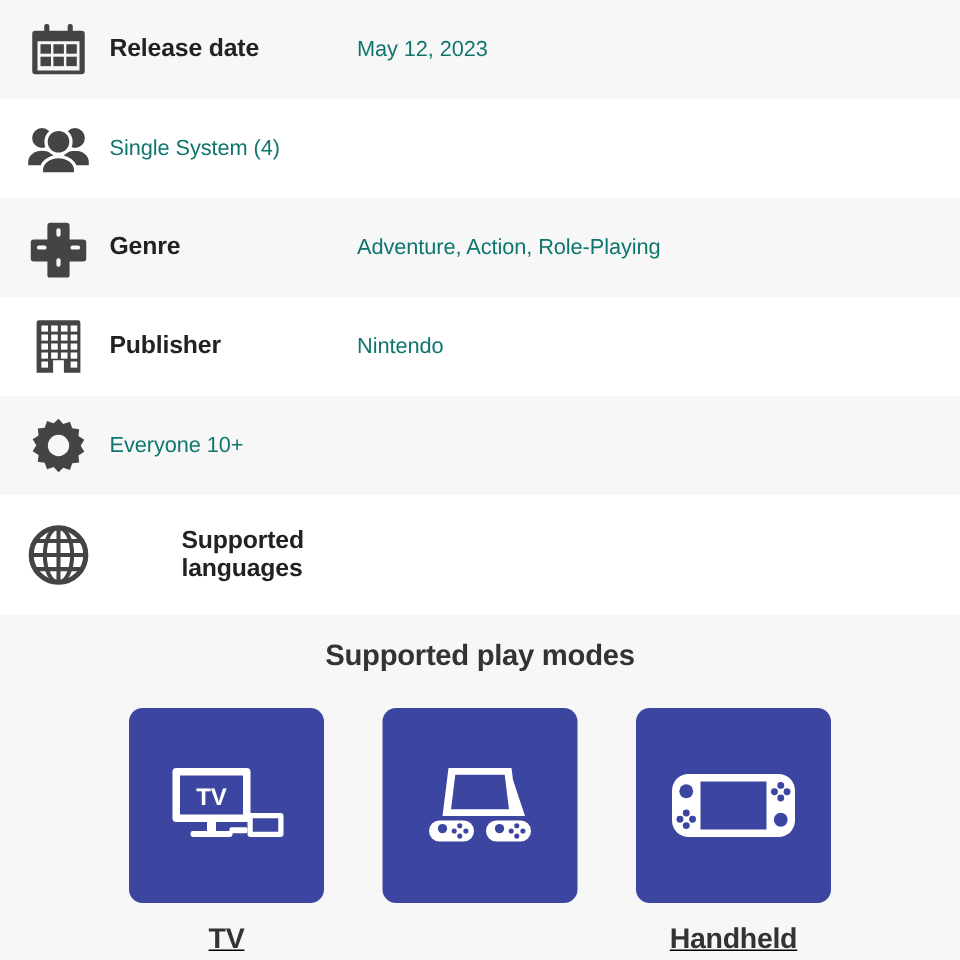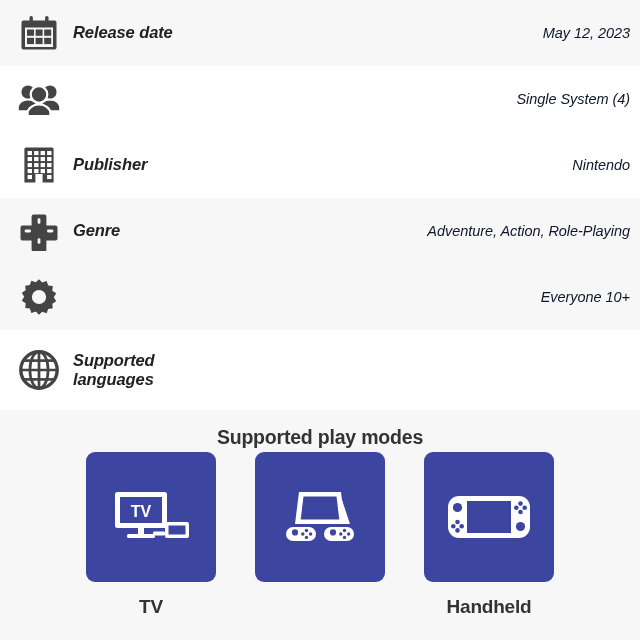--- a/index.html
+++ b/index.html
@@ -12,21 +12,20 @@
   .page { width: 640px; height: 640px; display: flex; flex-direction: column; }
 
   
   .spec-table { width: 640px; }
   .spec-row {
     display: flex;
     align-items: center;
     width: 640px;
     min-height: 66px;
     background: #ffffff;
-    font-style: italic;
   }
   .spec-row.alt { background: #f7f7f7; }
 
   .row-icon {
     width: 73px;
     min-width: 73px;
     display: flex;
     align-items: center;
     justify-content: center;
     padding-left: 4px;
@@ -38,56 +37,56 @@
     min-width: 165px;
     font-size: 16.5px;
     font-weight: bold;
     color: #222222;
     line-height: 1.18;
     letter-spacing: -0.1px;
   }
   .row-value {
     flex: 1;
     font-size: 14.5px;
-    color: #0f172a;
+    color: #0f766e;
     line-height: 1.42;
     padding-right: 10px;
     letter-spacing: -0.05px;
-    text-align: right;
-  }
-
-  .row-languages { min-height: 80px; align-items: center; }
+  }
+
+  .row-languages { min-height: 80px; align-items: center; gap: 48px; }
   .row-languages .row-value { padding-right: 8px; }
 
   
   .play-modes {
     flex: 1;
     background: #f7f7f7;
     display: flex;
     flex-direction: column;
     align-items: center;
     padding-top: 16px;
   }
   .play-modes-title {
     font-size: 19.5px;
     font-weight: bold;
     color: #333333;
     letter-spacing: -0.2px;
-    margin-bottom: 3px;
+    margin-bottom: 23px;
   }
   .mode-cards {
     display: flex;
     gap: 37px;
     align-items: flex-start;
   }
   .mode-item {
     width: 132px;
     display: flex;
     flex-direction: column;
     align-items: center;
+    text-decoration: underline;
   }
   .mode-card {
     width: 130px;
     height: 130px;
     background: #3c46a0;
     border-radius: 9px;
     display: flex;
     align-items: center;
     justify-content: center;
   }
@@ -133,20 +132,36 @@
         <svg width="42" height="40" viewBox="0 0 42 40" fill="#444444">
           <circle cx="10" cy="13" r="6.6"></circle>
           <path d="M10 21.5c-5.1 0-9.2 3.2-9.2 7.3v2.4h18.4v-2.4c0-4.1-4.1-7.3-9.2-7.3z"></path>
           <circle cx="32" cy="13" r="6.6"></circle>
           <path d="M32 21.5c-5.1 0-9.2 3.2-9.2 7.3v2.4h18.4v-2.4c0-4.1-4.1-7.3-9.2-7.3z"></path>
           <circle cx="21" cy="15.5" r="8.3" stroke="#ffffff" stroke-width="2.2"></circle>
           <path d="M21 25.4c-6.3 0-11.4 4-11.4 9v2.6h22.8v-2.6c0-5-5.1-9-11.4-9z" stroke="#ffffff" stroke-width="2.2"></path>
         </svg>
       </div>
       <div class="row-value">Single System (4)</div>
+    </div>
+
+    <div class="spec-row alt">
+      <div class="row-icon">
+        <svg width="40" height="40" viewBox="0 0 40 40" fill="#444444">
+          <path d="M14.6 3.5h10.8a2 2 0 0 1 2 2v9.1h9.1a2 2 0 0 1 2 2v10.8a2 2 0 0 1-2 2h-9.1v9.1a2 2 0 0 1-2 2H14.6a2 2 0 0 1-2-2v-9.1H3.5a2 2 0 0 1-2-2V16.6a2 2 0 0 1 2-2h9.1V5.5a2 2 0 0 1 2-2z"></path>
+          <g fill="#f7f7f7">
+            <rect x="18.6" y="7.2" width="2.8" height="5.6" rx="1.3"></rect>
+            <rect x="18.6" y="27.2" width="2.8" height="5.6" rx="1.3"></rect>
+            <rect x="5.6" y="18.6" width="6.4" height="2.8" rx="1.3"></rect>
+            <rect x="28" y="18.6" width="6.4" height="2.8" rx="1.3"></rect>
+          </g>
+        </svg>
+      </div>
+      <div class="row-label">Genre</div>
+      <div class="row-value">Adventure, Action, Role-Playing</div>
     </div>
 
     <div class="spec-row">
       <div class="row-icon">
         <svg width="36" height="40" viewBox="0 0 36 40" fill="#444444">
           <path d="M5 2.5h26a1.6 1.6 0 0 1 1.6 1.6v33.4H21.6v-8.4h-7.2v8.4H3.4V4.1A1.6 1.6 0 0 1 5 2.5z"></path>
           <g fill="#ffffff">
             <rect x="6.6" y="6" width="4.4" height="4.1"></rect>
               <rect x="13.1" y="6" width="4.4" height="4.1"></rect>
             <rect x="19.6" y="6" width="4.4" height="4.1"></rect>
@@ -168,36 +183,20 @@
           </g>
         </svg>
       </div>
       <div class="row-label">Publisher</div>
       <div class="row-value">Nintendo</div>
     </div>
 
     <div class="spec-row alt">
       <div class="row-icon">
         <svg width="40" height="40" viewBox="0 0 40 40" fill="#444444">
-          <path d="M14.6 3.5h10.8a2 2 0 0 1 2 2v9.1h9.1a2 2 0 0 1 2 2v10.8a2 2 0 0 1-2 2h-9.1v9.1a2 2 0 0 1-2 2H14.6a2 2 0 0 1-2-2v-9.1H3.5a2 2 0 0 1-2-2V16.6a2 2 0 0 1 2-2h9.1V5.5a2 2 0 0 1 2-2z"></path>
-          <g fill="#f7f7f7">
-            <rect x="18.6" y="7.2" width="2.8" height="5.6" rx="1.3"></rect>
-            <rect x="18.6" y="27.2" width="2.8" height="5.6" rx="1.3"></rect>
-            <rect x="5.6" y="18.6" width="6.4" height="2.8" rx="1.3"></rect>
-            <rect x="28" y="18.6" width="6.4" height="2.8" rx="1.3"></rect>
-          </g>
-        </svg>
-      </div>
-      <div class="row-label">Genre</div>
-      <div class="row-value">Adventure, Action, Role-Playing</div>
-    </div>
-
-    <div class="spec-row alt">
-      <div class="row-icon">
-        <svg width="40" height="40" viewBox="0 0 40 40" fill="#444444">
           <path d="M20 2.2l3.2 3.4 4.4-1.5 1.6 4.4 4.6.6-.5 4.6 3.9 2.5-2.4 4 2.4 4-3.9 2.5.5 4.6-4.6.6-1.6 4.4-4.4-1.5L20 37.8l-3.2-3.4-4.4 1.5-1.6-4.4-4.6-.6.5-4.6-3.9-2.5 2.4-4-2.4-4 3.9-2.5-.5-4.6 4.6-.6 1.6-4.4 4.4 1.5L20 2.2z"></path>
           <circle cx="20" cy="20" r="7.1" fill="#f7f7f7"></circle>
         </svg>
       </div>
       <div class="row-value">Everyone 10+</div>
     </div>
 
     <div class="spec-row row-languages">
       <div class="row-icon">
         <svg width="42" height="42" viewBox="0 0 42 42" fill="none" stroke="#444444">

